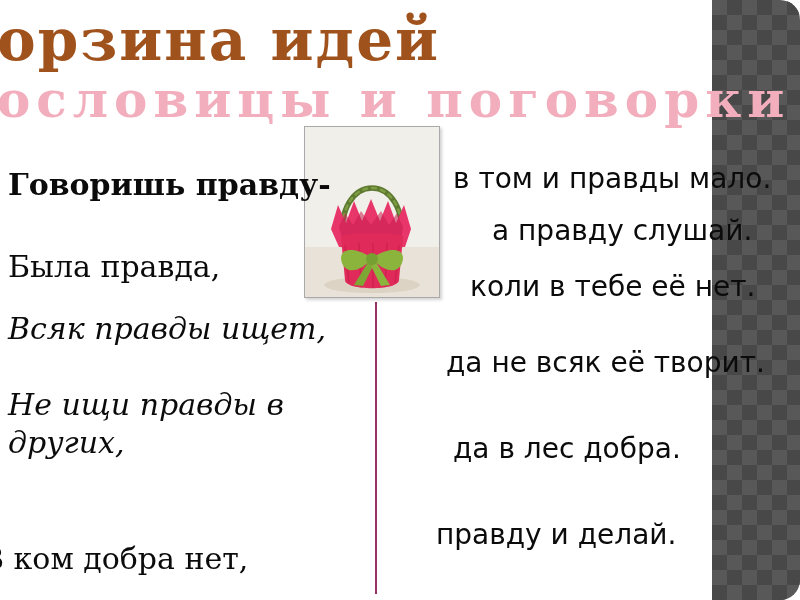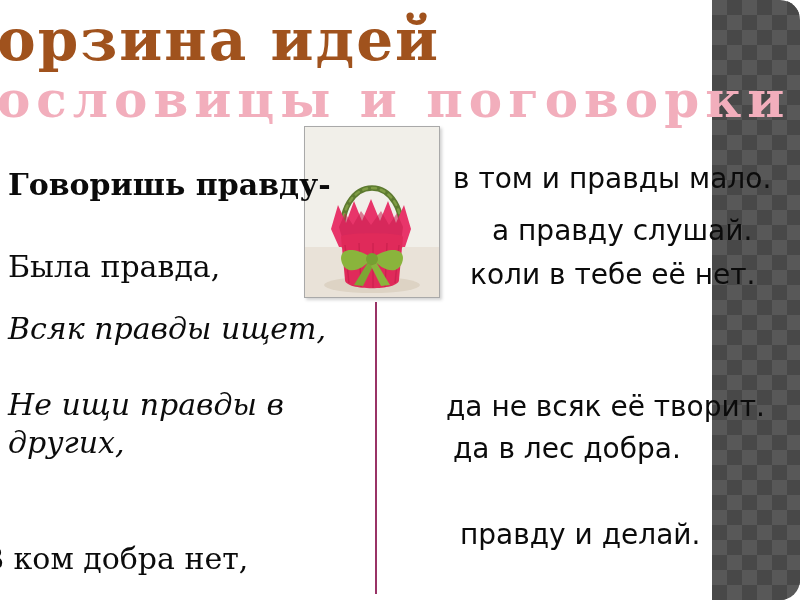--- a/index.html
+++ b/index.html
@@ -47,24 +47,24 @@
     font-size:28px;line-height:34px;white-space:nowrap;
   }
   .l1{left:8px;top:166px;font-weight:bold;}
   .l2{left:8px;top:248px;}
   .l3{left:8px;top:310px;font-style:italic;}
   .l4{left:8px;top:386px;}
   .l5{left:8px;top:496px;}
   .l6{left:-18px;top:540px;}
   .r1{left:453px;top:162px;}
   .r2{left:466px;top:214px;margin-left:26px;}
-  .r3{left:470px;top:258px;}
-  .r4{left:446px;top:346px;margin-top:44px;}
+  .r3{left:470px;top:270px;}
+  .r4{left:446px;top:346px;}
   .r5{left:453px;top:432px;}
-  .r6{left:460px;top:518px;text-align:center;}
+  .r6{left:436px;top:518px;text-align:center;}
 </style>
 </head>
 <body>
 
 <div class="slide">
 
   <div class="strip"></div>
 
   <div class="title">орзина идей</div>
   <div class="subtitle">ословицы и поговорки</div>

